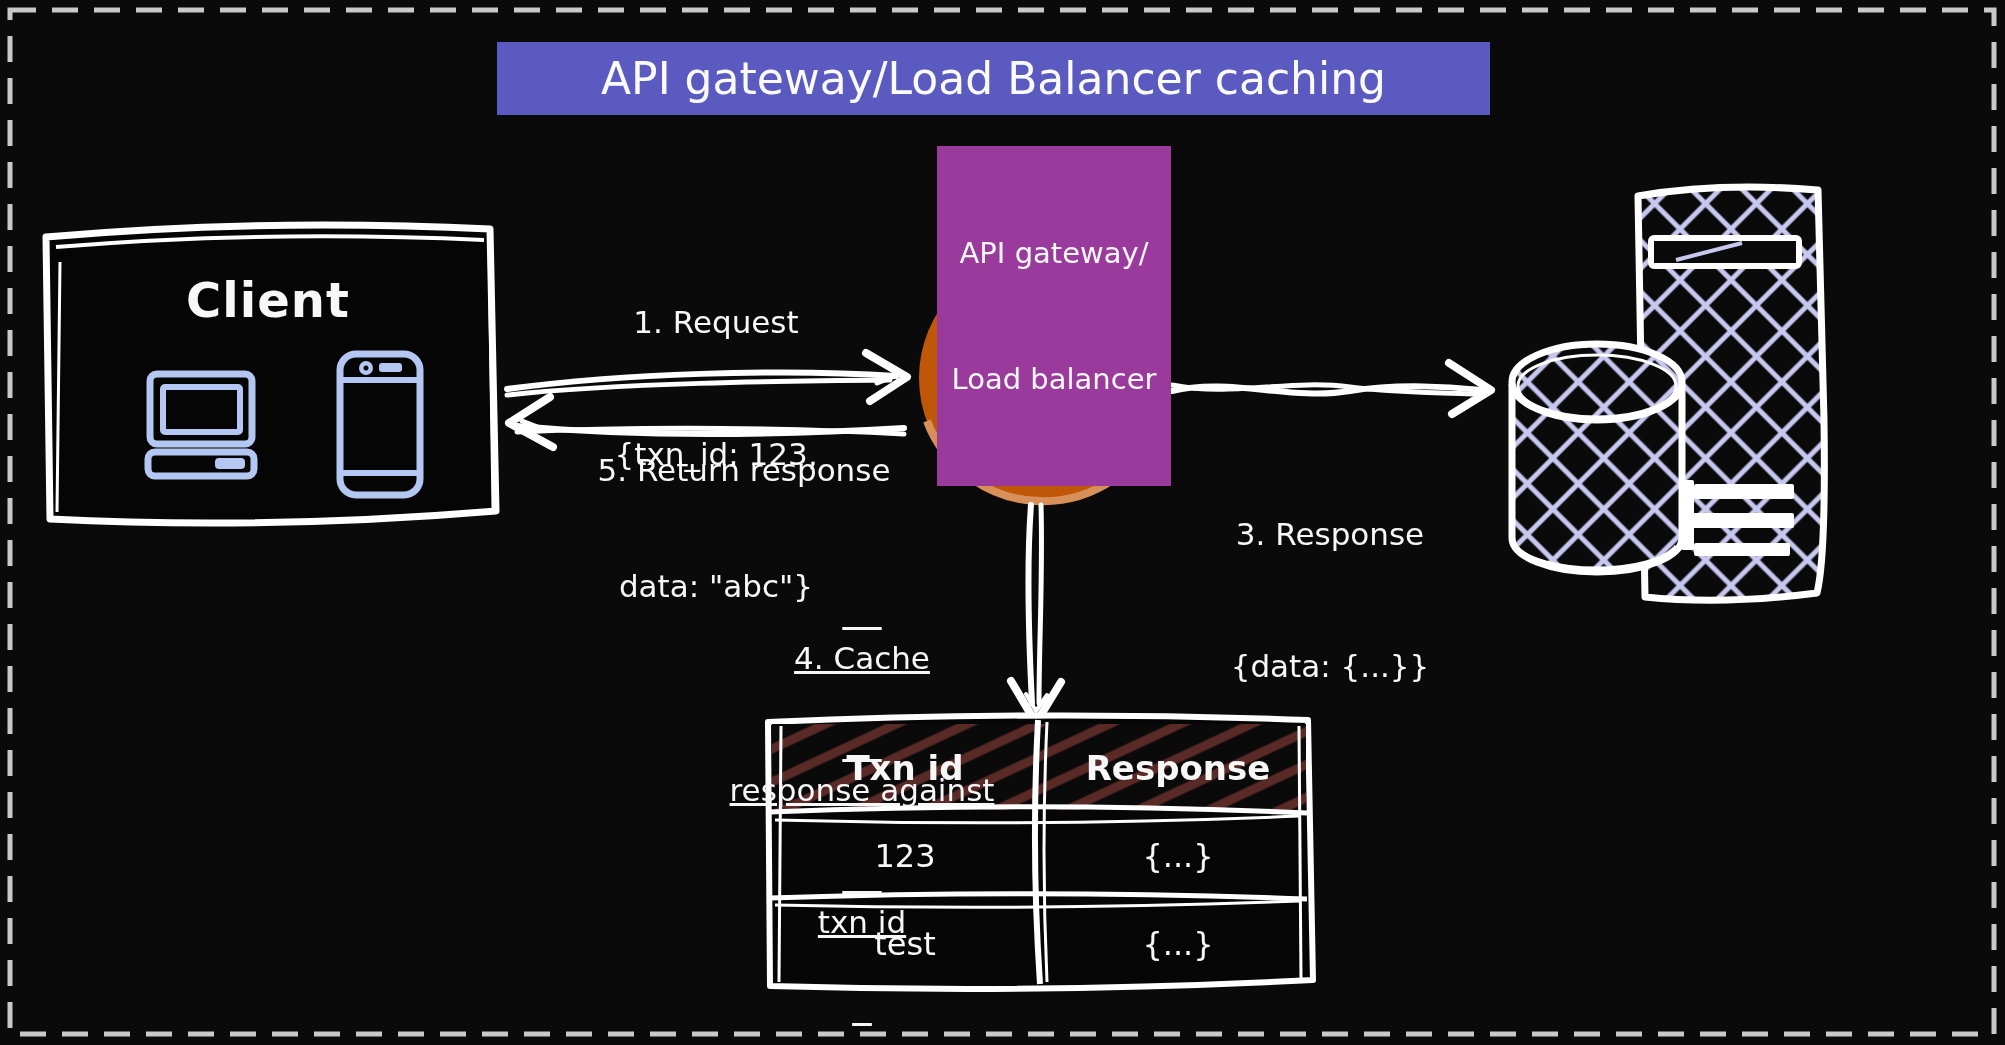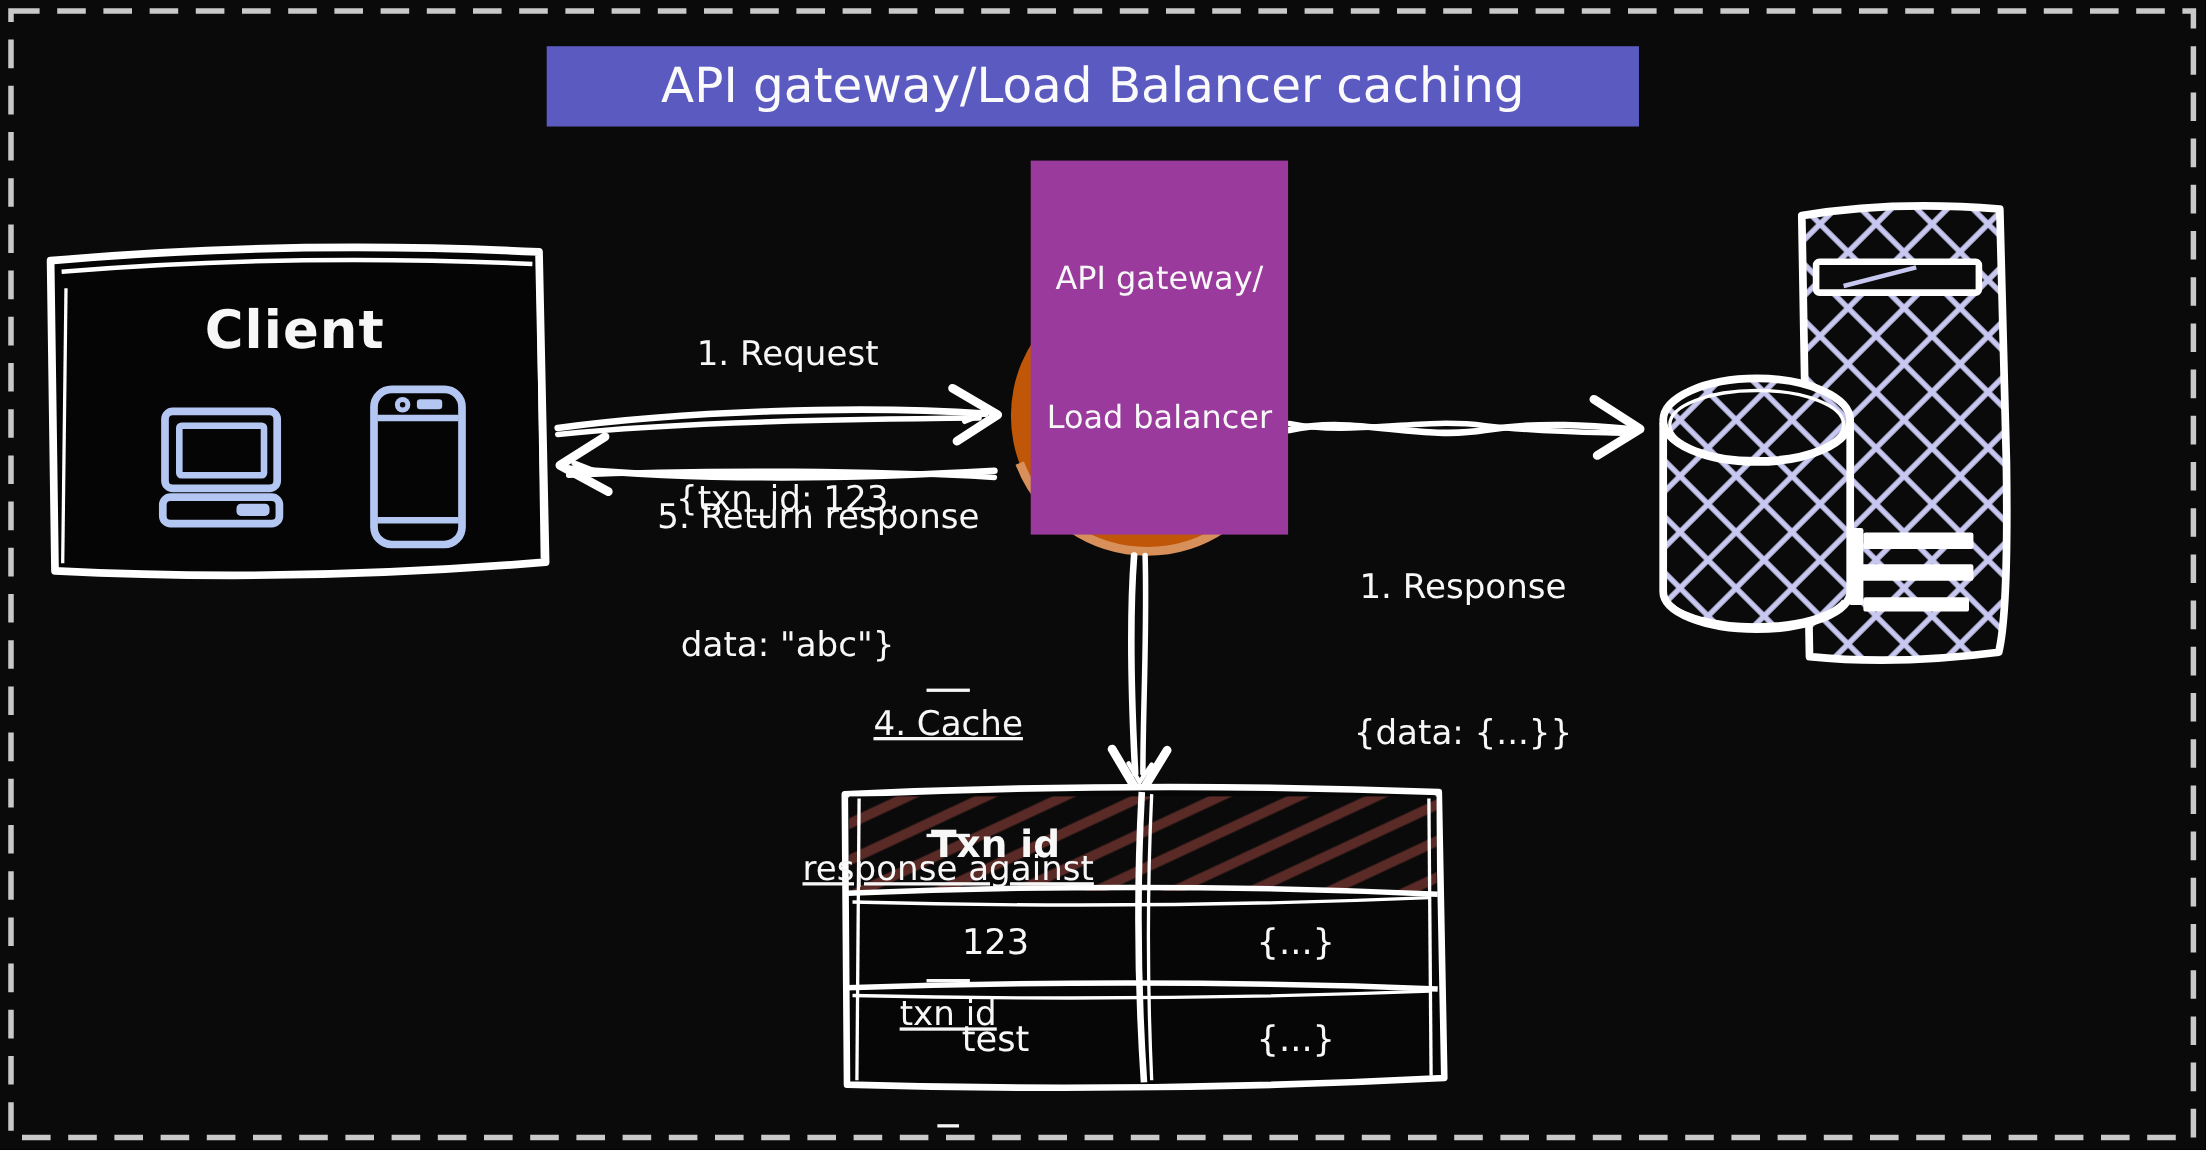--- a/index.html
+++ b/index.html
@@ -160,32 +160,33 @@
   </div>
 
   <div class="t c step step1">
     <div>1. Request</div>
     <div>{txn_id: 123,</div>
     <div>data: "abc"}</div>
   </div>
 
 
   <div class="t c step step3">
-    <div>1. Response</div>
+    <div>3. Response</div>
     <div>{data: {...}}</div>
   </div>
 
   <div class="t c step step4">
     <div>4. Cache</div>
     <div>response against</div>
     <div>txn id</div>
   </div>
 
   <div class="t c step step5">5. Return response</div>
 
 
   <div class="t c th h1c">Txn id</div>
+  <div class="t c th h2c">Response</div>
   <div class="t c td r1a">123</div>
   <div class="t c td r1b">{...}</div>
   <div class="t c td r2a">test</div>
   <div class="t c td r2b">{...}</div>
 
 </div>
 
 </body></html>

